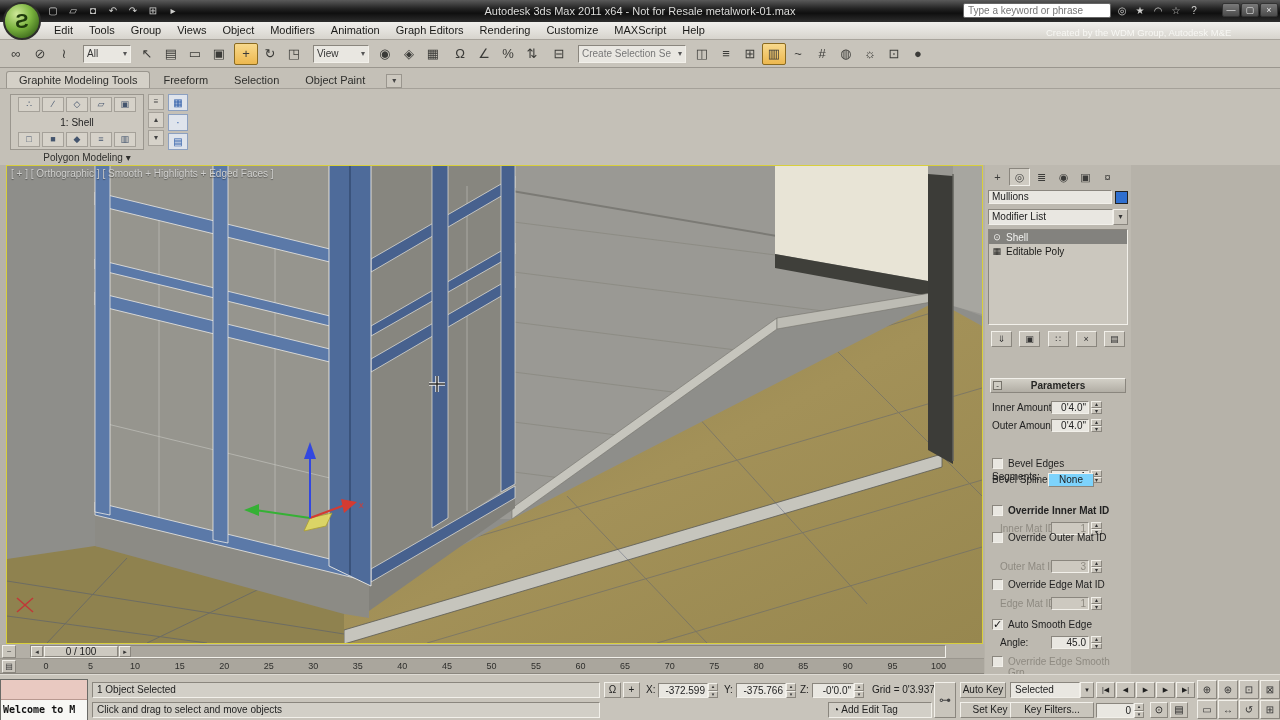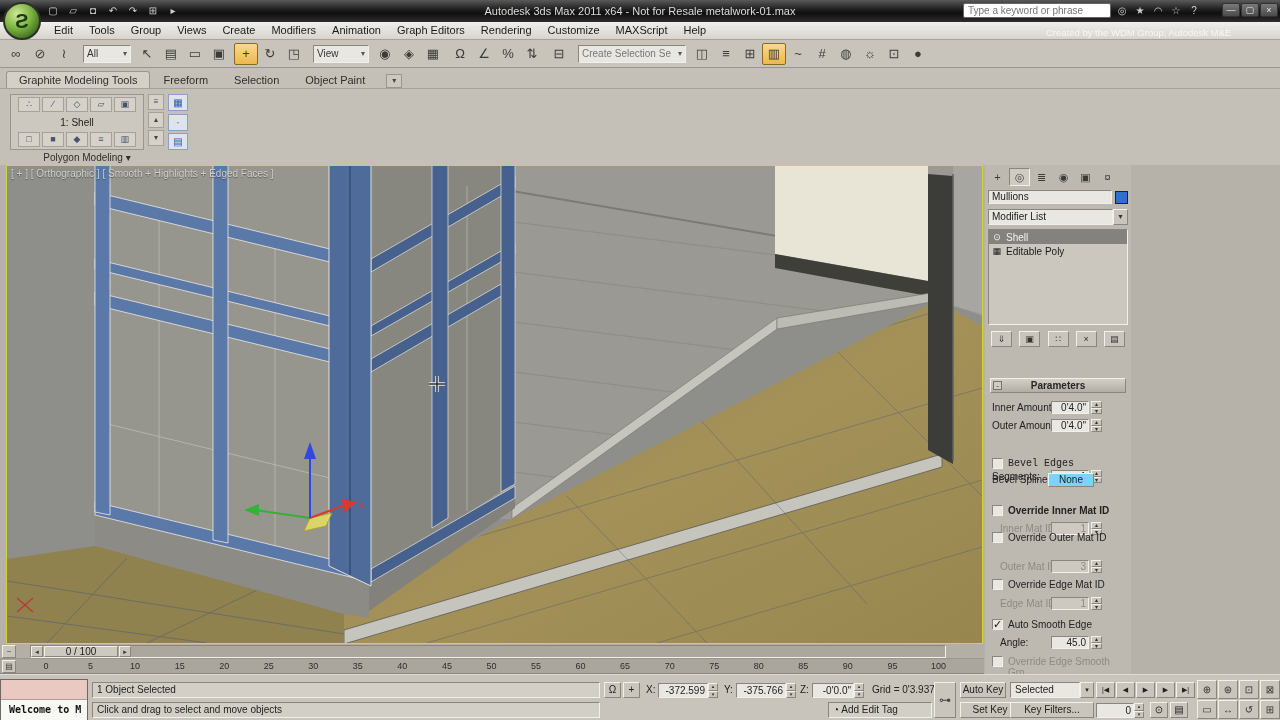--- a/index.html
+++ b/index.html
@@ -137,21 +137,21 @@
     font-size:10px;text-align:center;line-height:14px;color:#222;}
   .st-label{position:absolute;font-size:10px;color:#222;line-height:16px;}
   .coord-field{position:absolute;height:15px;background:#e9e7e1;border:1px solid;border-color:#8a867e #f2f0ea #f2f0ea #8a867e;
     font-size:10px;line-height:13px;text-align:right;padding:0 2px;color:#222;}
   .coord-spin{position:absolute;width:10px;height:15px;display:flex;flex-direction:column;}
   .coord-spin span{flex:1;font-size:5px;line-height:5px;text-align:center;background:#c9c5bc;
     border:1px solid;border-color:#f2f0ea #8a867e #8a867e #f2f0ea;color:#333;overflow:hidden;}
   #welcome-window{position:absolute;left:0;top:4px;width:88px;height:42px;border:1px solid #6a6a66;background:#f0efec;}
   #welcome-strip{height:20px;background:#e9c9c1;border-bottom:1px solid #b89890;}
   #welcome-title{height:20px;background:#f7f7f4;font-family:"DejaVu Sans Mono",monospace;font-size:10px;
-    font-weight:bold;color:#111;line-height:19px;padding-left:8px;white-space:nowrap;overflow:hidden;}
+    font-weight:bold;color:#111;line-height:19px;padding-left:2px;white-space:nowrap;overflow:hidden;}
   #nav-cluster{position:absolute;left:1197px;top:5px;display:grid;grid-template-columns:repeat(4,20px);grid-auto-rows:19px;gap:1px;}
   .nav-btn{border:1px solid;border-color:#f2f0ea #8a867e #8a867e #f2f0ea;background:#c9c5bc;
     font-size:10px;text-align:center;line-height:17px;color:#333;}
   #playback{position:absolute;left:1096px;top:7px;display:flex;gap:1px;}
   .pb-btn{width:19px;height:16px;border:1px solid;border-color:#f2f0ea #8a867e #8a867e #f2f0ea;background:#c9c5bc;
     font-size:7px;text-align:center;line-height:14px;color:#222;}
   #key-big{position:absolute;left:934px;top:7px;width:22px;height:36px;border:1px solid;
     border-color:#f2f0ea #8a867e #8a867e #f2f0ea;background:#c9c5bc;font-size:12px;line-height:34px;text-align:center;color:#444;}
 </style>
 </head>
@@ -185,21 +185,21 @@
       <button class="win-btn">▢</button>
       <button class="win-btn">×</button>
     </div>
 </div>
 
 <div id="menubar">
     <span class="menu-item">Edit</span>
     <span class="menu-item">Tools</span>
     <span class="menu-item">Group</span>
     <span class="menu-item">Views</span>
-    <span class="menu-item">Create</span>
+    <span class="menu-item">Object</span>
     <span class="menu-item">Modifiers</span>
     <span class="menu-item">Animation</span>
     <span class="menu-item">Graph Editors</span>
     <span class="menu-item">Rendering</span>
     <span class="menu-item">Customize</span>
     <span class="menu-item">MAXScript</span>
     <span class="menu-item">Help</span>
   </div>
 <div id="watermark">Created by the WDM Group, Autodesk M&amp;E</div>
 
@@ -504,21 +504,21 @@
       </span>
   </div>
   <div class="param-row" style="top:262px;margin-top:43px;">
     <span class="param-label">Segments:</span>
     <span class="param-field">1</span>
     <span class="spin">
         <span>▴</span>
         <span>▾</span>
       </span>
   </div>
-  <div class="param-row" style="top:292px;font-family:Liberation Mono, monospace;">
+  <div class="param-row" style="top:292px;">
     <span class="checkbox"></span>
     <span class="cb-label">Bevel Edges</span>
   </div>
   <div class="param-row" style="top:308px;">
     <span class="param-label">Bevel Spline:</span>
     <span class="param-btn">None</span>
   </div>
   <div class="param-row" style="top:339px;font-weight:bold;">
     <span class="checkbox"></span>
     <span class="cb-label">Override Inner Mat ID</span>

